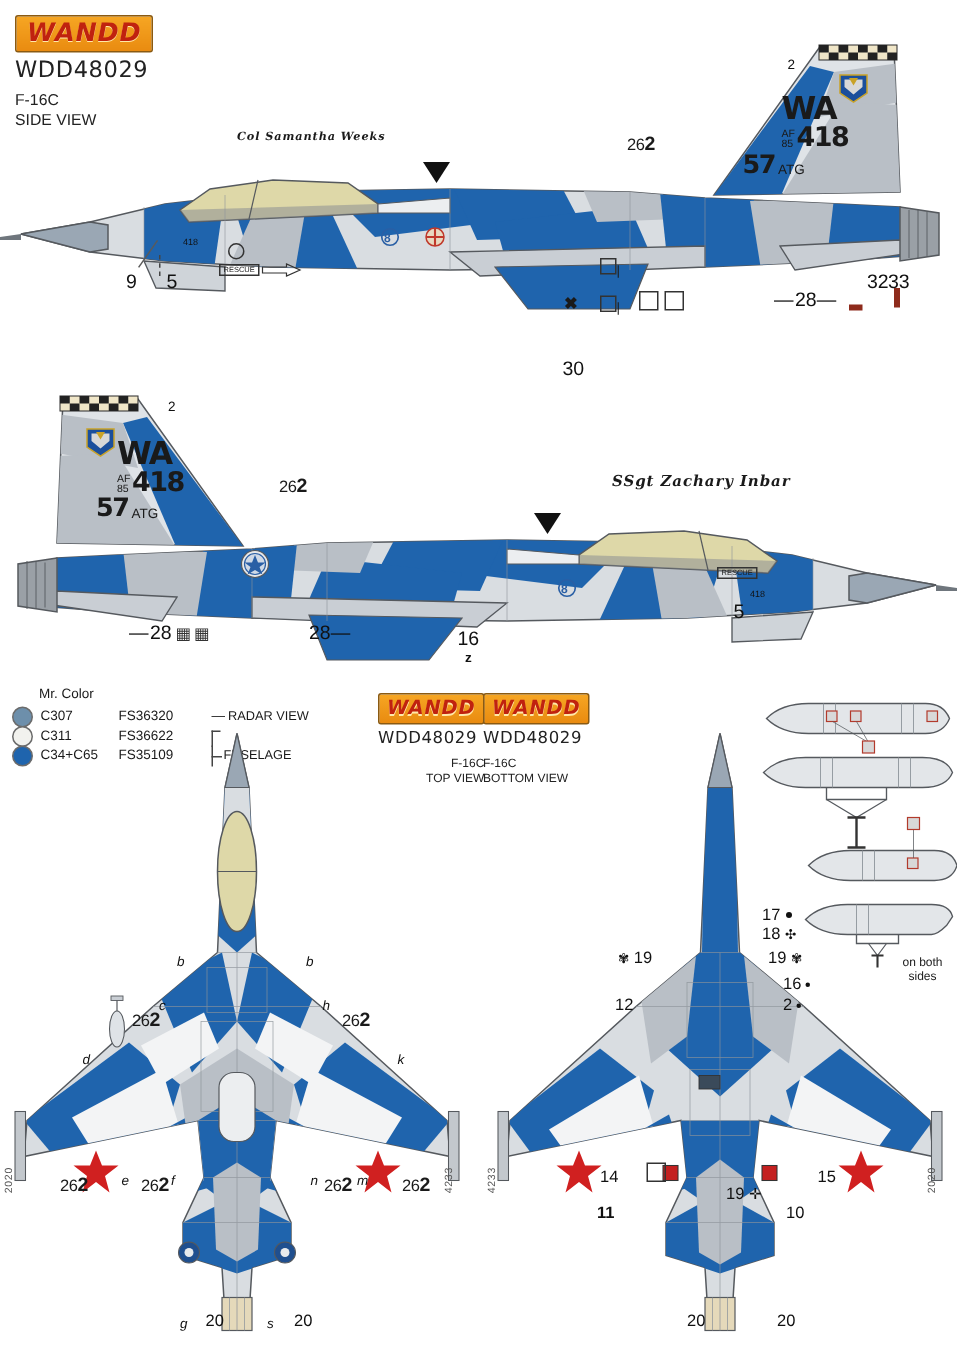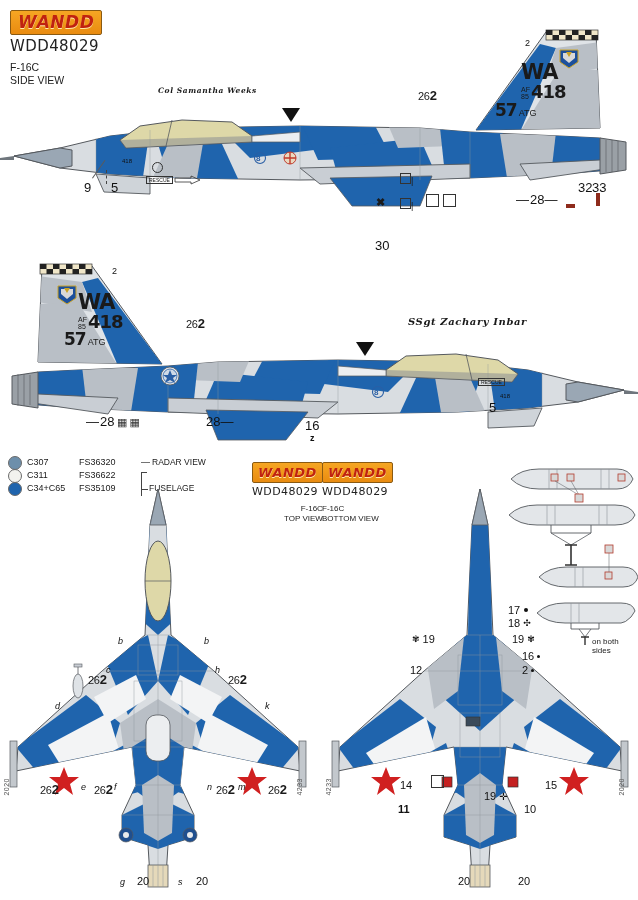--- a/index.html
+++ b/index.html
@@ -338,20 +338,21 @@
     <span>28</span><span style="letter-spacing:1px;">—</span>
   </div>
   <div style="position:absolute;left:117px;top:416px;font-size:11px;letter-spacing:2px;color:#333;">▦▦</div>
   <div class="num big" style="position:absolute;left:305px;top:418px;text-align:center;">
     <div>16</div>
     <div style="font-size:9px;font-weight:bold;">z</div>
   </div>
   <div class="num big" style="position:absolute;left:489px;top:400px;">5</div>
 
   <div class="legend" style="left:8px;top:456px;">
+    <div class="ttl">Mr. Color</div>
 
     <div class="lrow">
       <span class="sw" style="background:#6d8fab"></span>
       <span class="lc">C307</span>
       <span class="lf">FS36320</span>
       <span style="margin-right:2px;">—</span>
       <span class="ln">RADAR VIEW</span>
     </div>
 
     <div class="lrow">
@@ -629,15 +630,15 @@
 
       <g>
         <path d="M32,148 Q42,138 60,138 L116,138 Q128,138 130,146 L126,152 Q120,158 116,158 L60,158 Q42,158 32,148 Z" fill="#e3e6e9" stroke="#55595e" stroke-width=".9"></path>
         <path d="M66,138 L66,158 M74,138 L74,158" stroke="#8d949b" stroke-width=".6"></path>
         <path d="M66,158 L66,164 L94,164 L94,158" stroke="#55595e" stroke-width=".9" fill="none"></path>
         <path d="M74,164 L80,172 L86,164" stroke="#55595e" stroke-width=".8" fill="none"></path>
         <path d="M76,172 L84,172 M80,172 L80,180" stroke="#333" stroke-width="1.4"></path>
       </g>
     </svg>
   </div>
-  <div class="bsides" style="position:absolute;left:592px;top:637px;">on both sides</div>
+  <div class="bsides" style="position:absolute;left:592px;top:637px;text-align:center;">on both sides</div>
 
 </div>
 
 </body></html>

